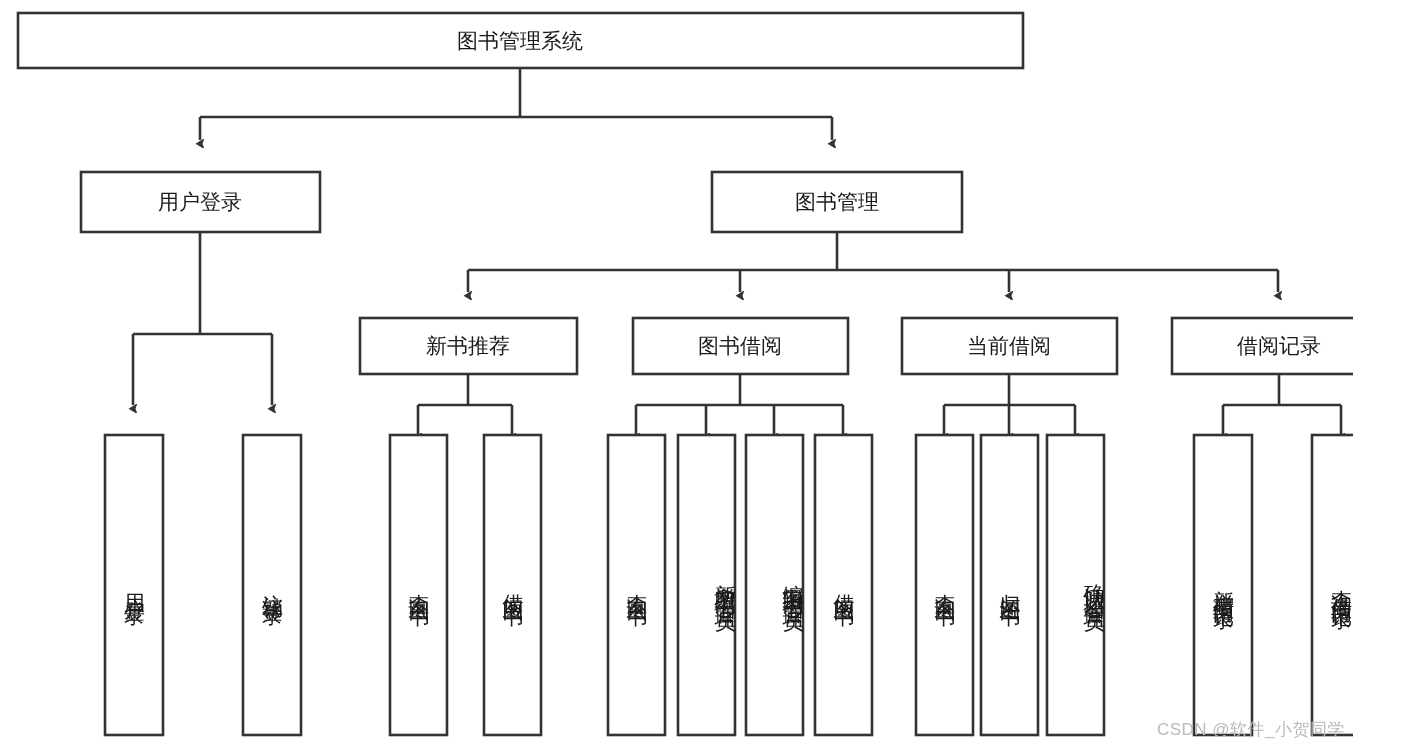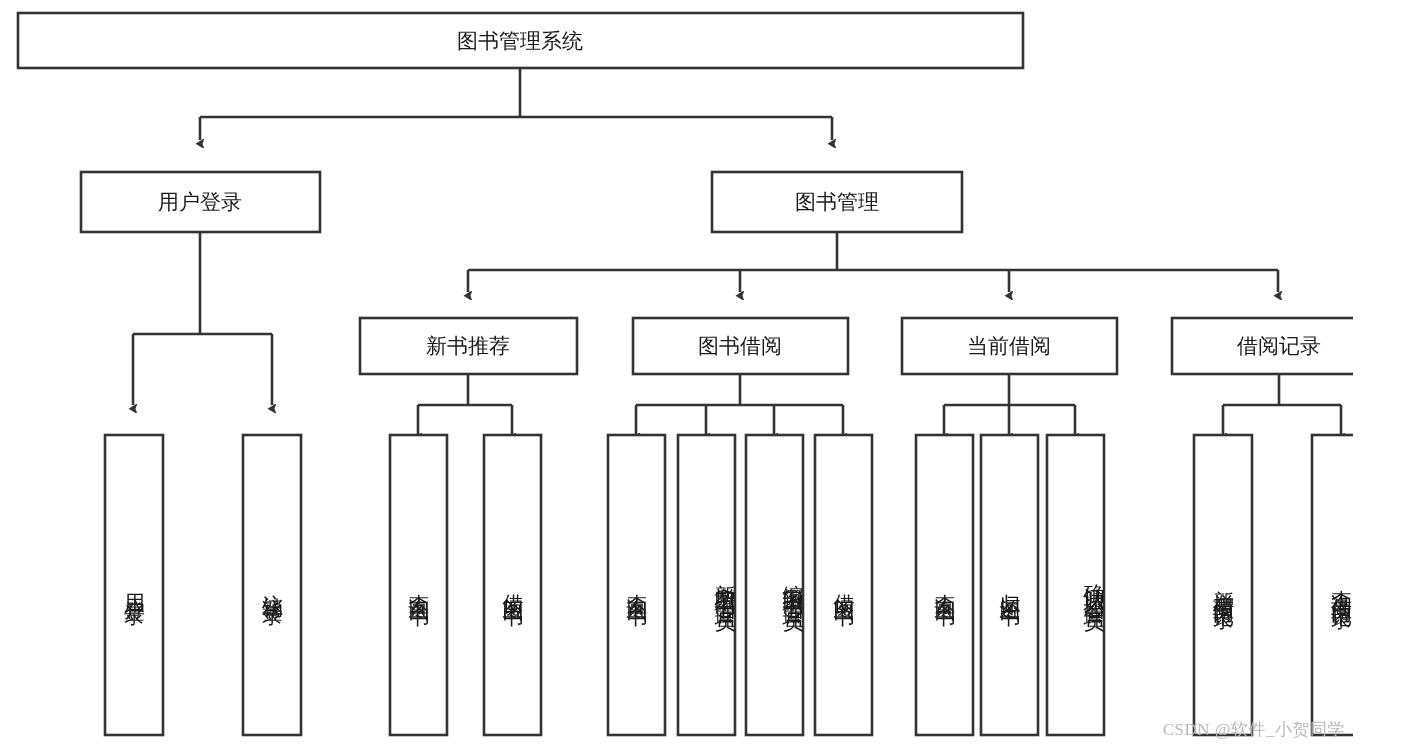--- a/index.html
+++ b/index.html
@@ -57,21 +57,21 @@
     display: flex;
     align-items: center;
     justify-content: center;
     white-space: nowrap;
     pointer-events: none;
   }
   .watermark {
     position: absolute;
     right: 8px;
     bottom: 6px;
-    font-family: Liberation Serif, serif;
+    font-family: Liberation Sans, sans-serif;
     font-size: 17px;
     color: #b9b9b9;
     letter-spacing: 0.5px;
     white-space: nowrap;
   }
 </style>
 </head>
 <body>
 
 <div id="diagram-root">

